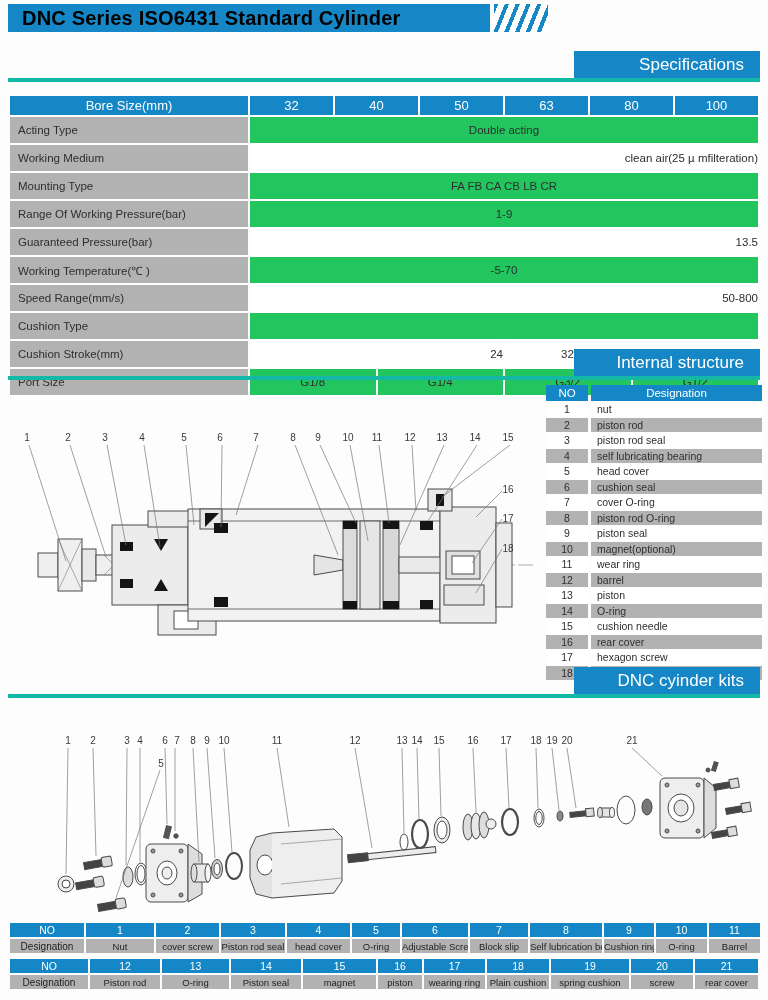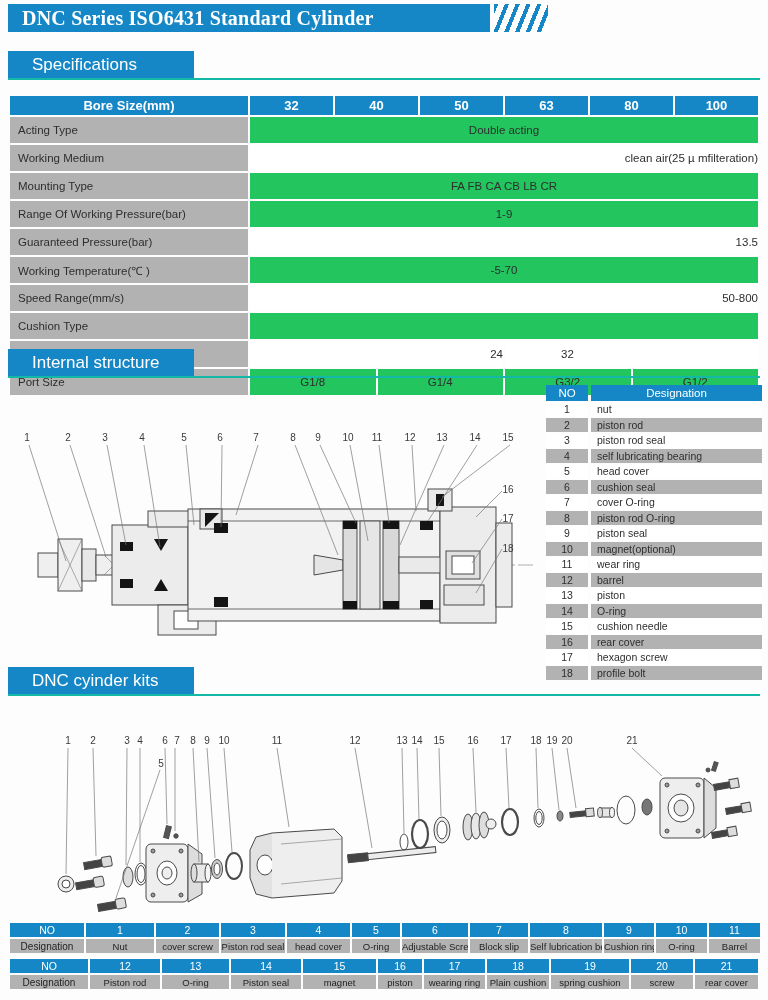--- a/index.html
+++ b/index.html
@@ -1,34 +1,34 @@
 <!DOCTYPE html>
 <html><head>
 <meta charset="utf-8">
 <style>
   html,body{margin:0;padding:0;background:#ffffff;}
   #page{position:relative;width:768px;height:1000px;background:#fdfdfd;overflow:hidden;
         font-family:"Liberation Sans",sans-serif;color:#2e2e2e;}
 
   
   .titlebar{position:absolute;left:8px;top:4px;width:468px;height:28px;background:#1587c6;
-            color:#ffffff;font-size:20px;font-weight:bold;line-height:28px;padding-left:14px;
-            letter-spacing:.2px;white-space:nowrap;font-family:Liberation Serif, serif;}
+            color:#000000;font-size:20px;font-weight:bold;line-height:28px;padding-left:14px;
+            letter-spacing:.2px;white-space:nowrap;}
   .hatch{position:absolute;left:494px;top:4px;width:54px;height:28px;
          background:repeating-linear-gradient(112deg,#1587c6 0 4px,#ffffff 4px 10px);}
 
   
-  .sec{position:absolute;left:8px;width:752px;border-bottom:2px solid #14b8a6;}
+  .sec{position:absolute;left:8px;width:752px;border-bottom:4px solid #14b8a6;text-align:right;}
   .sec .box{display:inline-block;background:#1587c6;color:#fff;font-size:17px;
             padding:4px 16px 3px 24px;min-width:186px;box-sizing:border-box;}
 
   
   table{border-collapse:separate;}
   #spec-table{position:absolute;left:8px;top:94px;width:752px;table-layout:fixed;border-spacing:2px;}
-  #spec-table th{background:#1587c6;color:#fff;font-weight:bold;font-size:13px;height:19px;padding:0;margin-top:48px;}
+  #spec-table th{background:#1587c6;color:#fff;font-weight:normal;font-size:13px;height:19px;padding:0;margin-top:48px;}
   #spec-table td{height:26px;font-size:11.5px;padding:0;overflow:hidden;white-space:nowrap;}
   #spec-table td.lbl{background:#b2b2b2;text-align:left;padding-left:8px;}
   #spec-table td.g{background:#22c55e;text-align:center;}
   #spec-table td.w{background:#fff;text-align:right;}
   #spec-table td.ls{text-align:left;padding-left:56px;}
 
   
   #parts-table{position:absolute;left:543px;top:384px;width:222px;table-layout:fixed;border-spacing:3px 1px;}
   #parts-table th{background:#1587c6;color:#fff;font-weight:normal;font-size:11.5px;height:16px;padding:0;}
   #parts-table td{font-size:10.5px;height:14.5px;padding:0;white-space:nowrap;overflow:hidden;}

